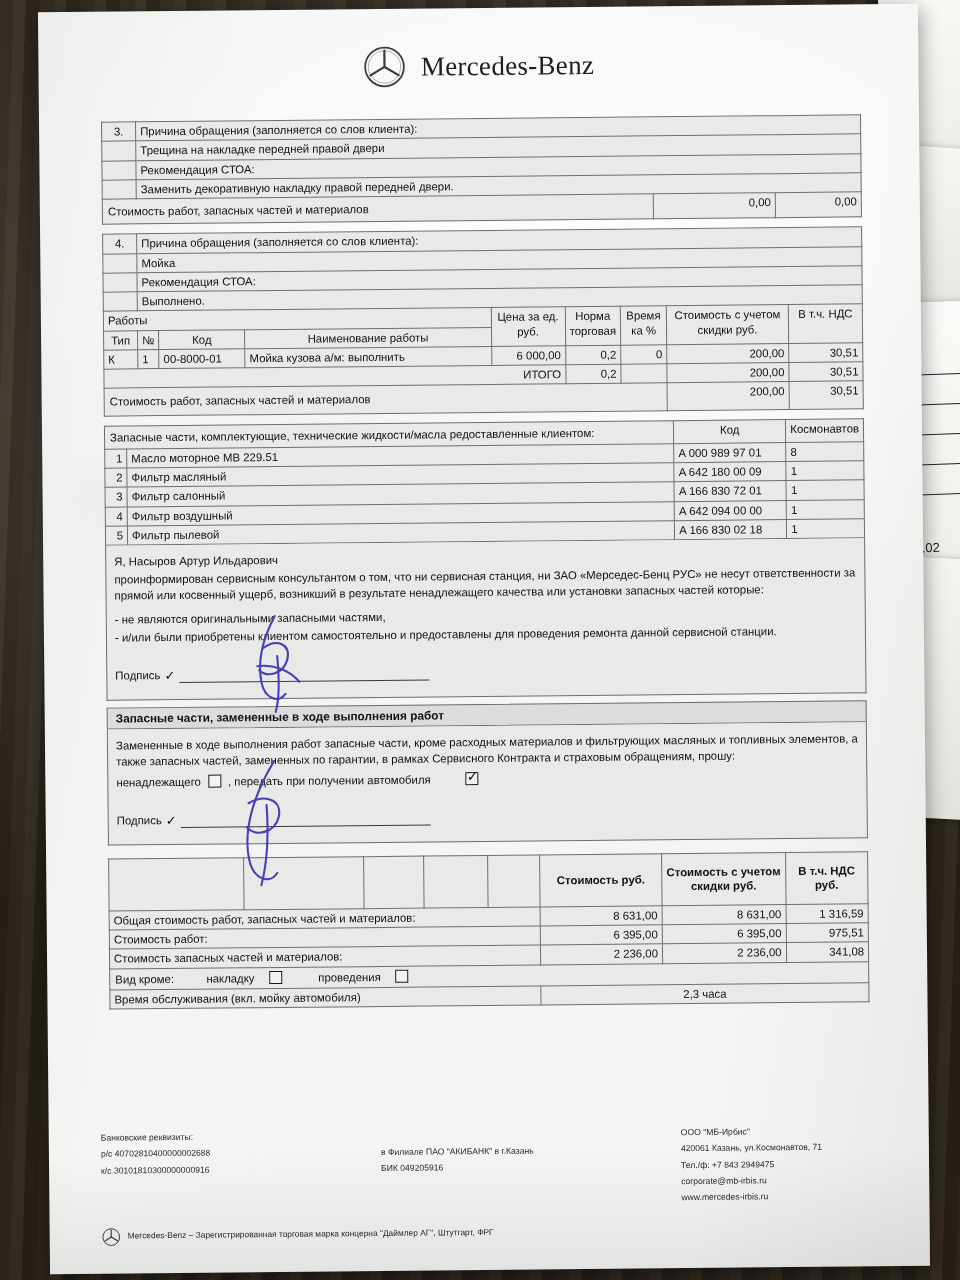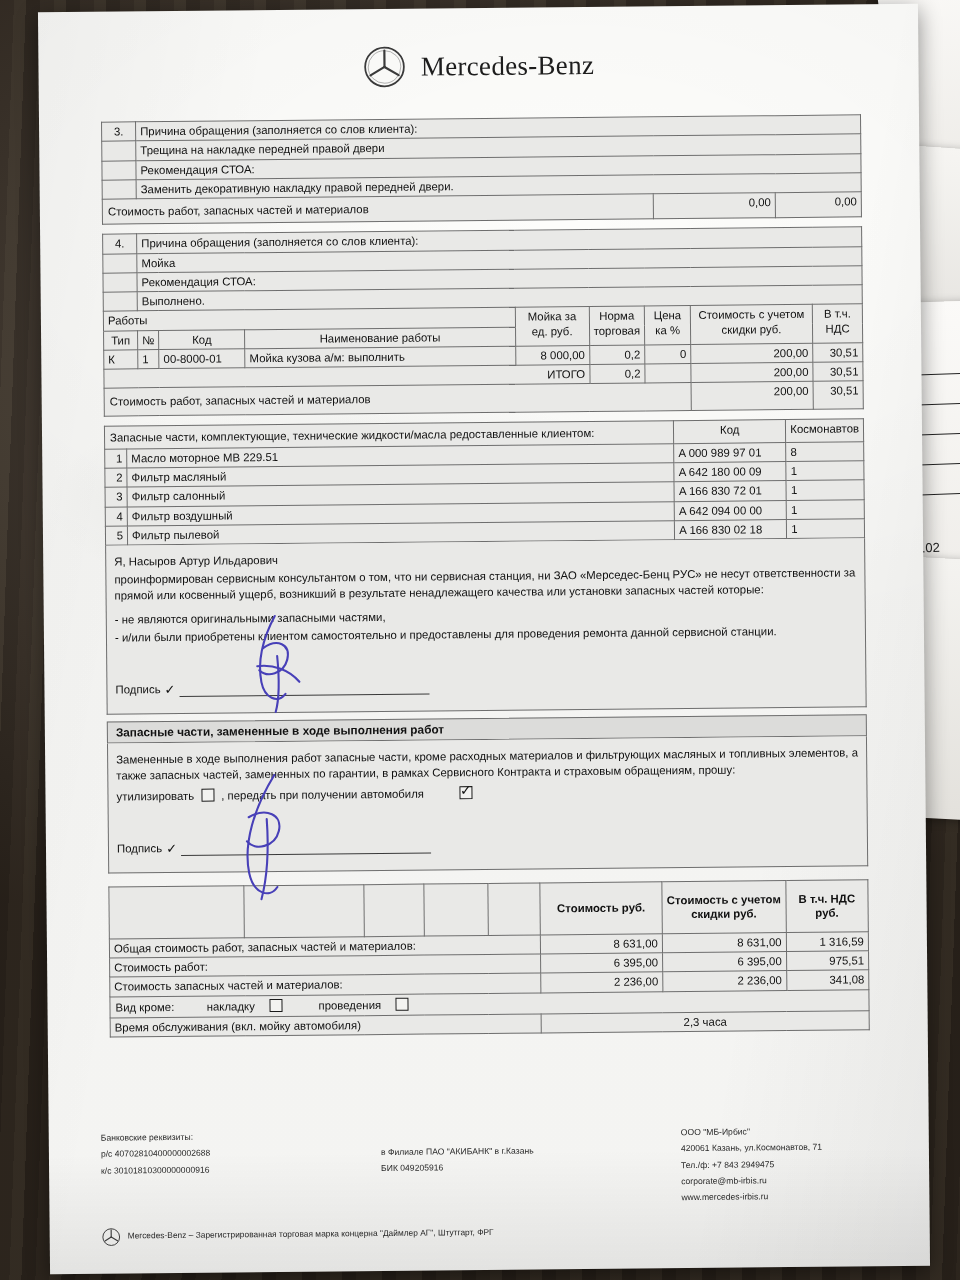--- a/index.html
+++ b/index.html
@@ -141,21 +141,21 @@
     padding: 8px 8px 6px 8px;
     line-height: 1.42;
     position: relative;
   }
   .narr p { margin: 0 0 7px 0; }
   .narr p.tight { margin-bottom: 2px; }
   .sig-line {
     display: flex; align-items: flex-end; gap: 4px;
     margin-top: 22px; margin-bottom: 10px; position: relative;
   }
-  .sig-label { white-space: nowrap; margin-top: 14px; }
+  .sig-label { white-space: nowrap; }
   .sig-rule { width: 250px; border-bottom: 1px solid #3a3a3a; height: 12px; }
   .sig-check { font-size: 13px; line-height: 1; margin-bottom: 1px; }
 
   
   .pen { position: absolute; pointer-events: none; }
 
   .section-title {
     border: 1px solid #6e6e6e;
     background: #dcdcda;
     padding: 3px 8px;
@@ -277,39 +277,39 @@
           <td></td>
           <td class="b" colspan="8">Рекомендация СТОА:</td>
         </tr>
         <tr>
           <td></td>
           <td colspan="8">Выполнено.</td>
         </tr>
 
         <tr>
           <td colspan="4" style="border-bottom:none">Работы</td>
-          <td rowspan="2" class="ctr mid b" style="width:74px">Мойка за ед. руб.</td>
+          <td rowspan="2" class="ctr mid b" style="width:74px">Цена за ед. руб.</td>
           <td rowspan="2" class="ctr mid b" style="width:52px">Норма торговая</td>
-          <td rowspan="2" class="ctr mid b" style="width:46px">Цена ка %</td>
+          <td rowspan="2" class="ctr mid b" style="width:46px">Время ка %</td>
           <td rowspan="2" class="ctr mid b" style="width:122px">Стоимость с учетом скидки руб.</td>
-          <td rowspan="2" class="ctr mid b" style="width:50px">В т.ч. НДС</td>
+          <td rowspan="2" class="ctr mid b" style="width:74px">В т.ч. НДС</td>
         </tr>
         <tr>
           <td class="ctr b" style="width:26px">Тип</td>
           <td class="ctr b" style="width:20px">№</td>
           <td class="ctr b" style="width:86px">Код</td>
           <td class="ctr b">Наименование работы</td>
         </tr>
 
         <tr>
           <td>К</td>
           <td>1</td>
           <td>00-8000-01</td>
           <td>Мойка кузова а/м: выполнить</td>
-          <td class="num">8 000,00</td>
+          <td class="num">6 000,00</td>
           <td class="num">0,2</td>
           <td class="num">0</td>
           <td class="num">200,00</td>
           <td class="num">30,51</td>
         </tr>
 
         <tr>
           <td colspan="5" class="num b">ИТОГО</td>
           <td class="num">0,2</td>
           <td></td>
@@ -387,21 +387,21 @@
           </svg>
         </div>
       </div>
     </div>
 
     <div style="margin-top:7px">
       <div class="section-title">Запасные части, замененные в ходе выполнения работ</div>
       <div class="narr">
         <p class="tight">Замененные в ходе выполнения работ запасные части, кроме расходных материалов и фильтрующих масляных и топливных элементов, а также запасных частей, замененных по гарантии, в рамках Сервисного Контракта и страховым обращениям, прошу:</p>
         <div class="util-row">
-          <span>утилизировать</span>
+          <span>ненадлежащего</span>
           <span class="cbx"></span>
           <span>, передать при получении автомобиля</span>
           <span class="cbx checked" style="margin-left:28px"></span>
         </div>
         <div class="sig-line">
           <span class="sig-label">Подпись</span>
           <span class="sig-check">✓</span>
           <span class="sig-rule"></span>
           <svg class="pen" style="left:112px; top:-52px; width:120px; height:130px;" viewBox="0 0 120 130">
             <g fill="none" stroke="#4840b8" stroke-width="2.1" stroke-linecap="round">

